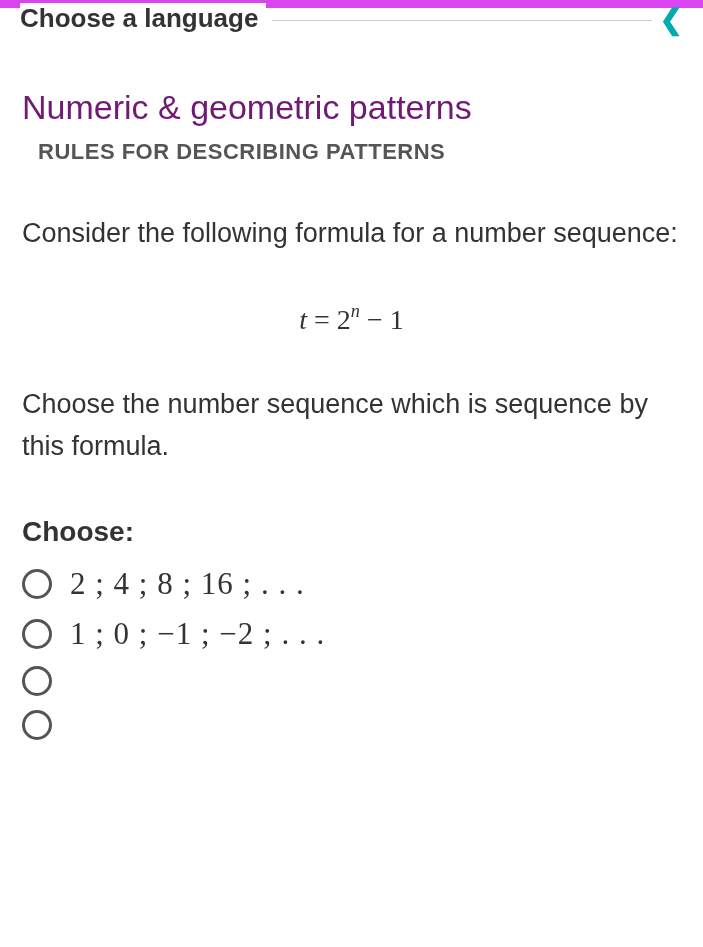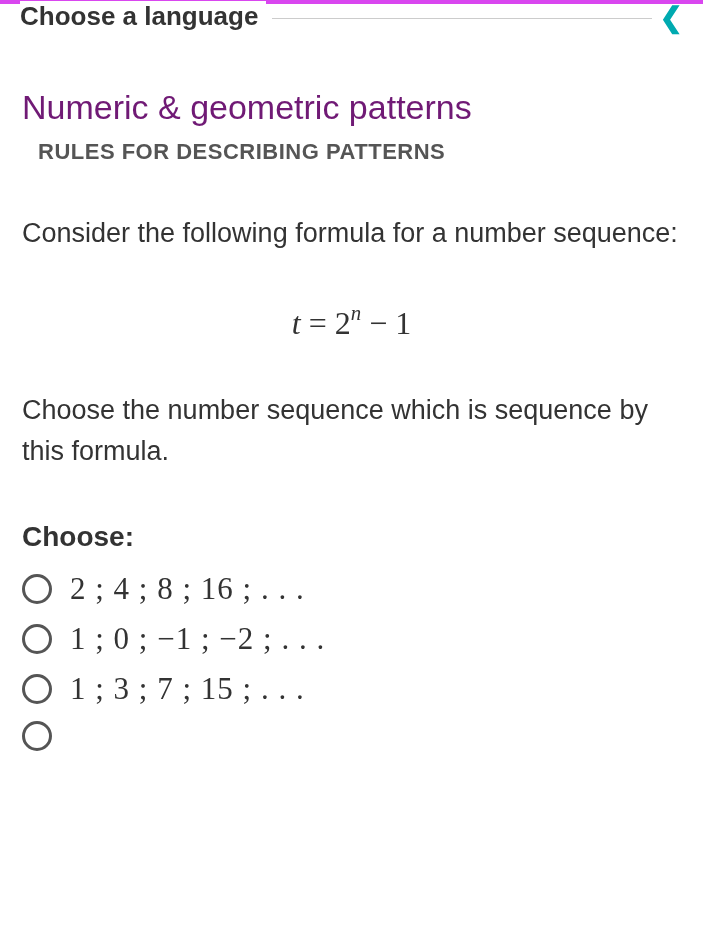--- a/index.html
+++ b/index.html
@@ -5,21 +5,21 @@
   * { box-sizing: border-box; }
   body {
     margin: 0;
     padding: 0;
     font-family: Arial, Helvetica, sans-serif;
     color: #333;
     width: 703px;
     background: #fff;
   }
   .topbar {
-    border-top: 4px solid #d946ef;
+    border-top: 8px solid #d946ef;
     padding: 0 20px;
     display: flex;
     align-items: center;
     justify-content: flex-start;
     height: 40px;
   }
   .topbar-label {
     font-size: 26px;
     font-weight: 600;
     color: #333;
@@ -59,21 +59,21 @@
   }
   .body-text {
     font-size: 27px;
     color: #333;
     line-height: 1.55;
     margin: 48px 0;
   }
   .formula {
     text-align: center;
     font-family: "Cambria Math", "Times New Roman", serif;
-    font-size: 32px;
+    font-size: 28px;
     margin: 34px 0;
   }
   .formula .var { font-style: italic; }
   .formula sup { font-size: 0.65em; font-style: italic; position: relative; top: -0.1em; }
   .answer-label {
     font-size: 28px;
     font-weight: 700;
     margin: 48px 0 18px 0;
   }
   .options {
@@ -128,20 +128,19 @@
     <div class="option">
       <div class="radio"></div>
       <span class="option-text">2 ; 4 ; 8 ; 16 ; . . .</span>
     </div>
     <div class="option">
       <div class="radio"></div>
       <span class="option-text">1 ; 0 ; −1 ; −2 ; . . .</span>
     </div>
     <div class="option">
       <div class="radio"></div>
-      <span class="option-text">1 ; 3 ; 7 ; 15 ; . . .</span>
     </div>
     <div class="option">
       <div class="radio"></div>
     </div>
   </div>
 
 </div>
 
 </body></html>

